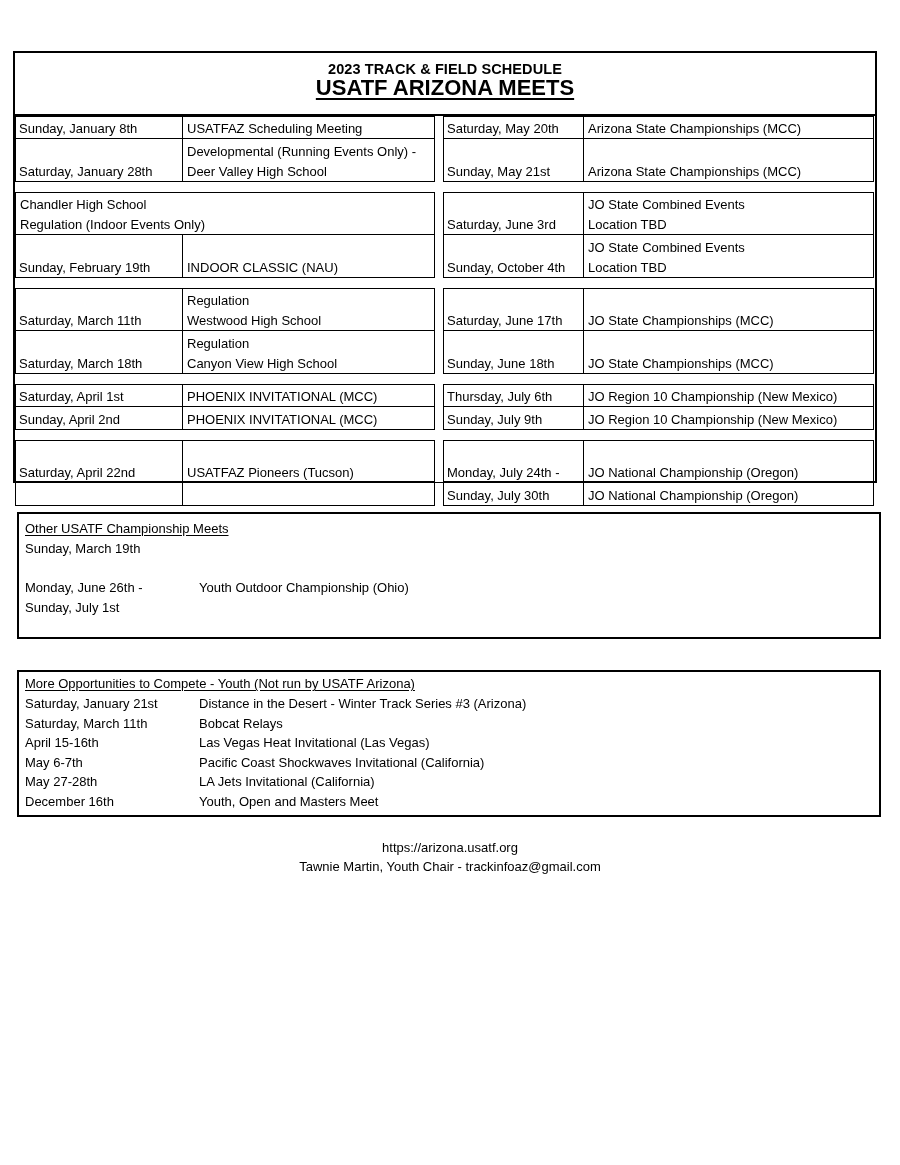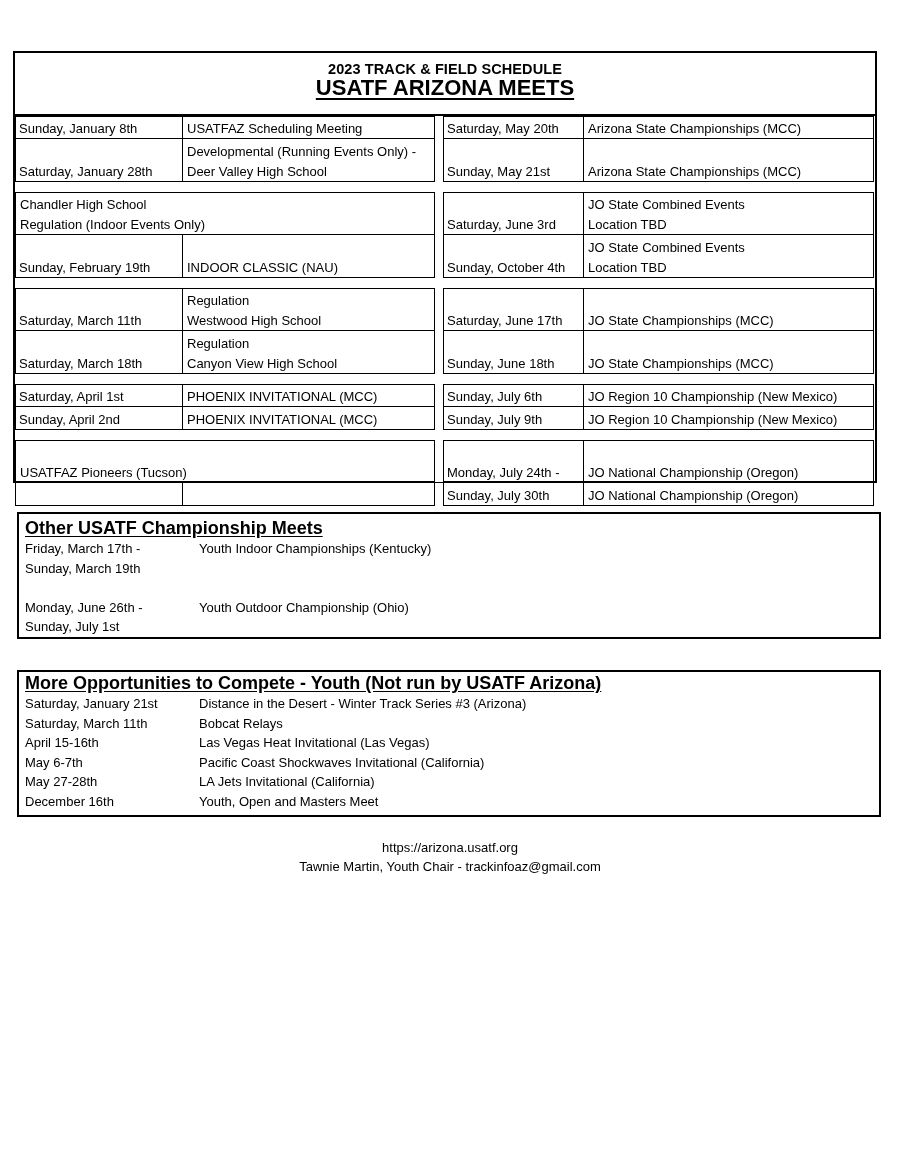--- a/index.html
+++ b/index.html
@@ -131,22 +131,22 @@
   
   #more-box {
     left: 17px;
     top: 670px;
     width: 864px;
     height: 147px;
     padding: 2px 0 0 6px;
   }
 
   .sec-head {
-    font-size: 18px;
-    font-weight: bold;
+    font-size: 13px;
+    font-weight: normal;
     text-decoration: underline;
     text-underline-offset: 2px;
     display: inline-block;
     line-height: 19px;
     margin-bottom: 1px;
   }
   .plain-row {
     display: flex;
     line-height: 19.5px;
     font-size: 13px;
@@ -248,20 +248,23 @@
           <div class="srow h1">
             <div class="c-date">
               <div class="cellline">Sunday, April 2nd</div>
             </div>
             <div class="c-event">
               <div class="cellline">PHOENIX INVITATIONAL (MCC)</div>
             </div>
           </div>
           <div class="spacer-row"></div>
           <div class="srow h2 first">
+            <div class="c-date">
+              <div class="cellline">Saturday, April 22nd</div>
+            </div>
             <div class="c-event top">
               <div class="cellline">USATFAZ Pioneers (Tucson)</div>
             </div>
           </div>
           <div class="srow h1">
             <div class="c-date">
               <div class="cellline"></div>
             </div>
             <div class="c-event">
               <div class="cellline"></div>
@@ -321,21 +324,21 @@
               <div class="cellline">Sunday, June 18th</div>
             </div>
             <div class="c-event">
               <div class="cellline"></div>
               <div class="cellline">JO State Championships (MCC)</div>
             </div>
           </div>
           <div class="spacer-row"></div>
           <div class="srow h1 first">
             <div class="c-date">
-              <div class="cellline">Sunday, July 6th</div>
+              <div class="cellline">Thursday, July 6th</div>
             </div>
             <div class="c-event">
               <div class="cellline">JO Region 10 Championship (New Mexico)</div>
             </div>
           </div>
           <div class="srow h1">
             <div class="c-date">
               <div class="cellline">Sunday, July 9th</div>
             </div>
             <div class="c-event">
@@ -361,24 +364,20 @@
             </div>
           </div>
         </div>
     </div>
 
   </div>
 
   <div class="box" id="other-box">
     <div class="sec-head">Other USATF Championship Meets</div>
     <div id="other-rows">
-        <div class="plain-row">
-          <div class="pd">Friday, March 17th -</div>
-          <div class="pe">Youth Indoor Championships (Kentucky)</div>
-        </div>
         <div class="plain-row">
           <div class="pd">Sunday, March 19th</div>
           <div class="pe"></div>
         </div>
         <div class="gap-row"></div>
         <div class="plain-row">
           <div class="pd">Monday, June 26th -</div>
           <div class="pe">Youth Outdoor Championship (Ohio)</div>
         </div>
         <div class="plain-row">

